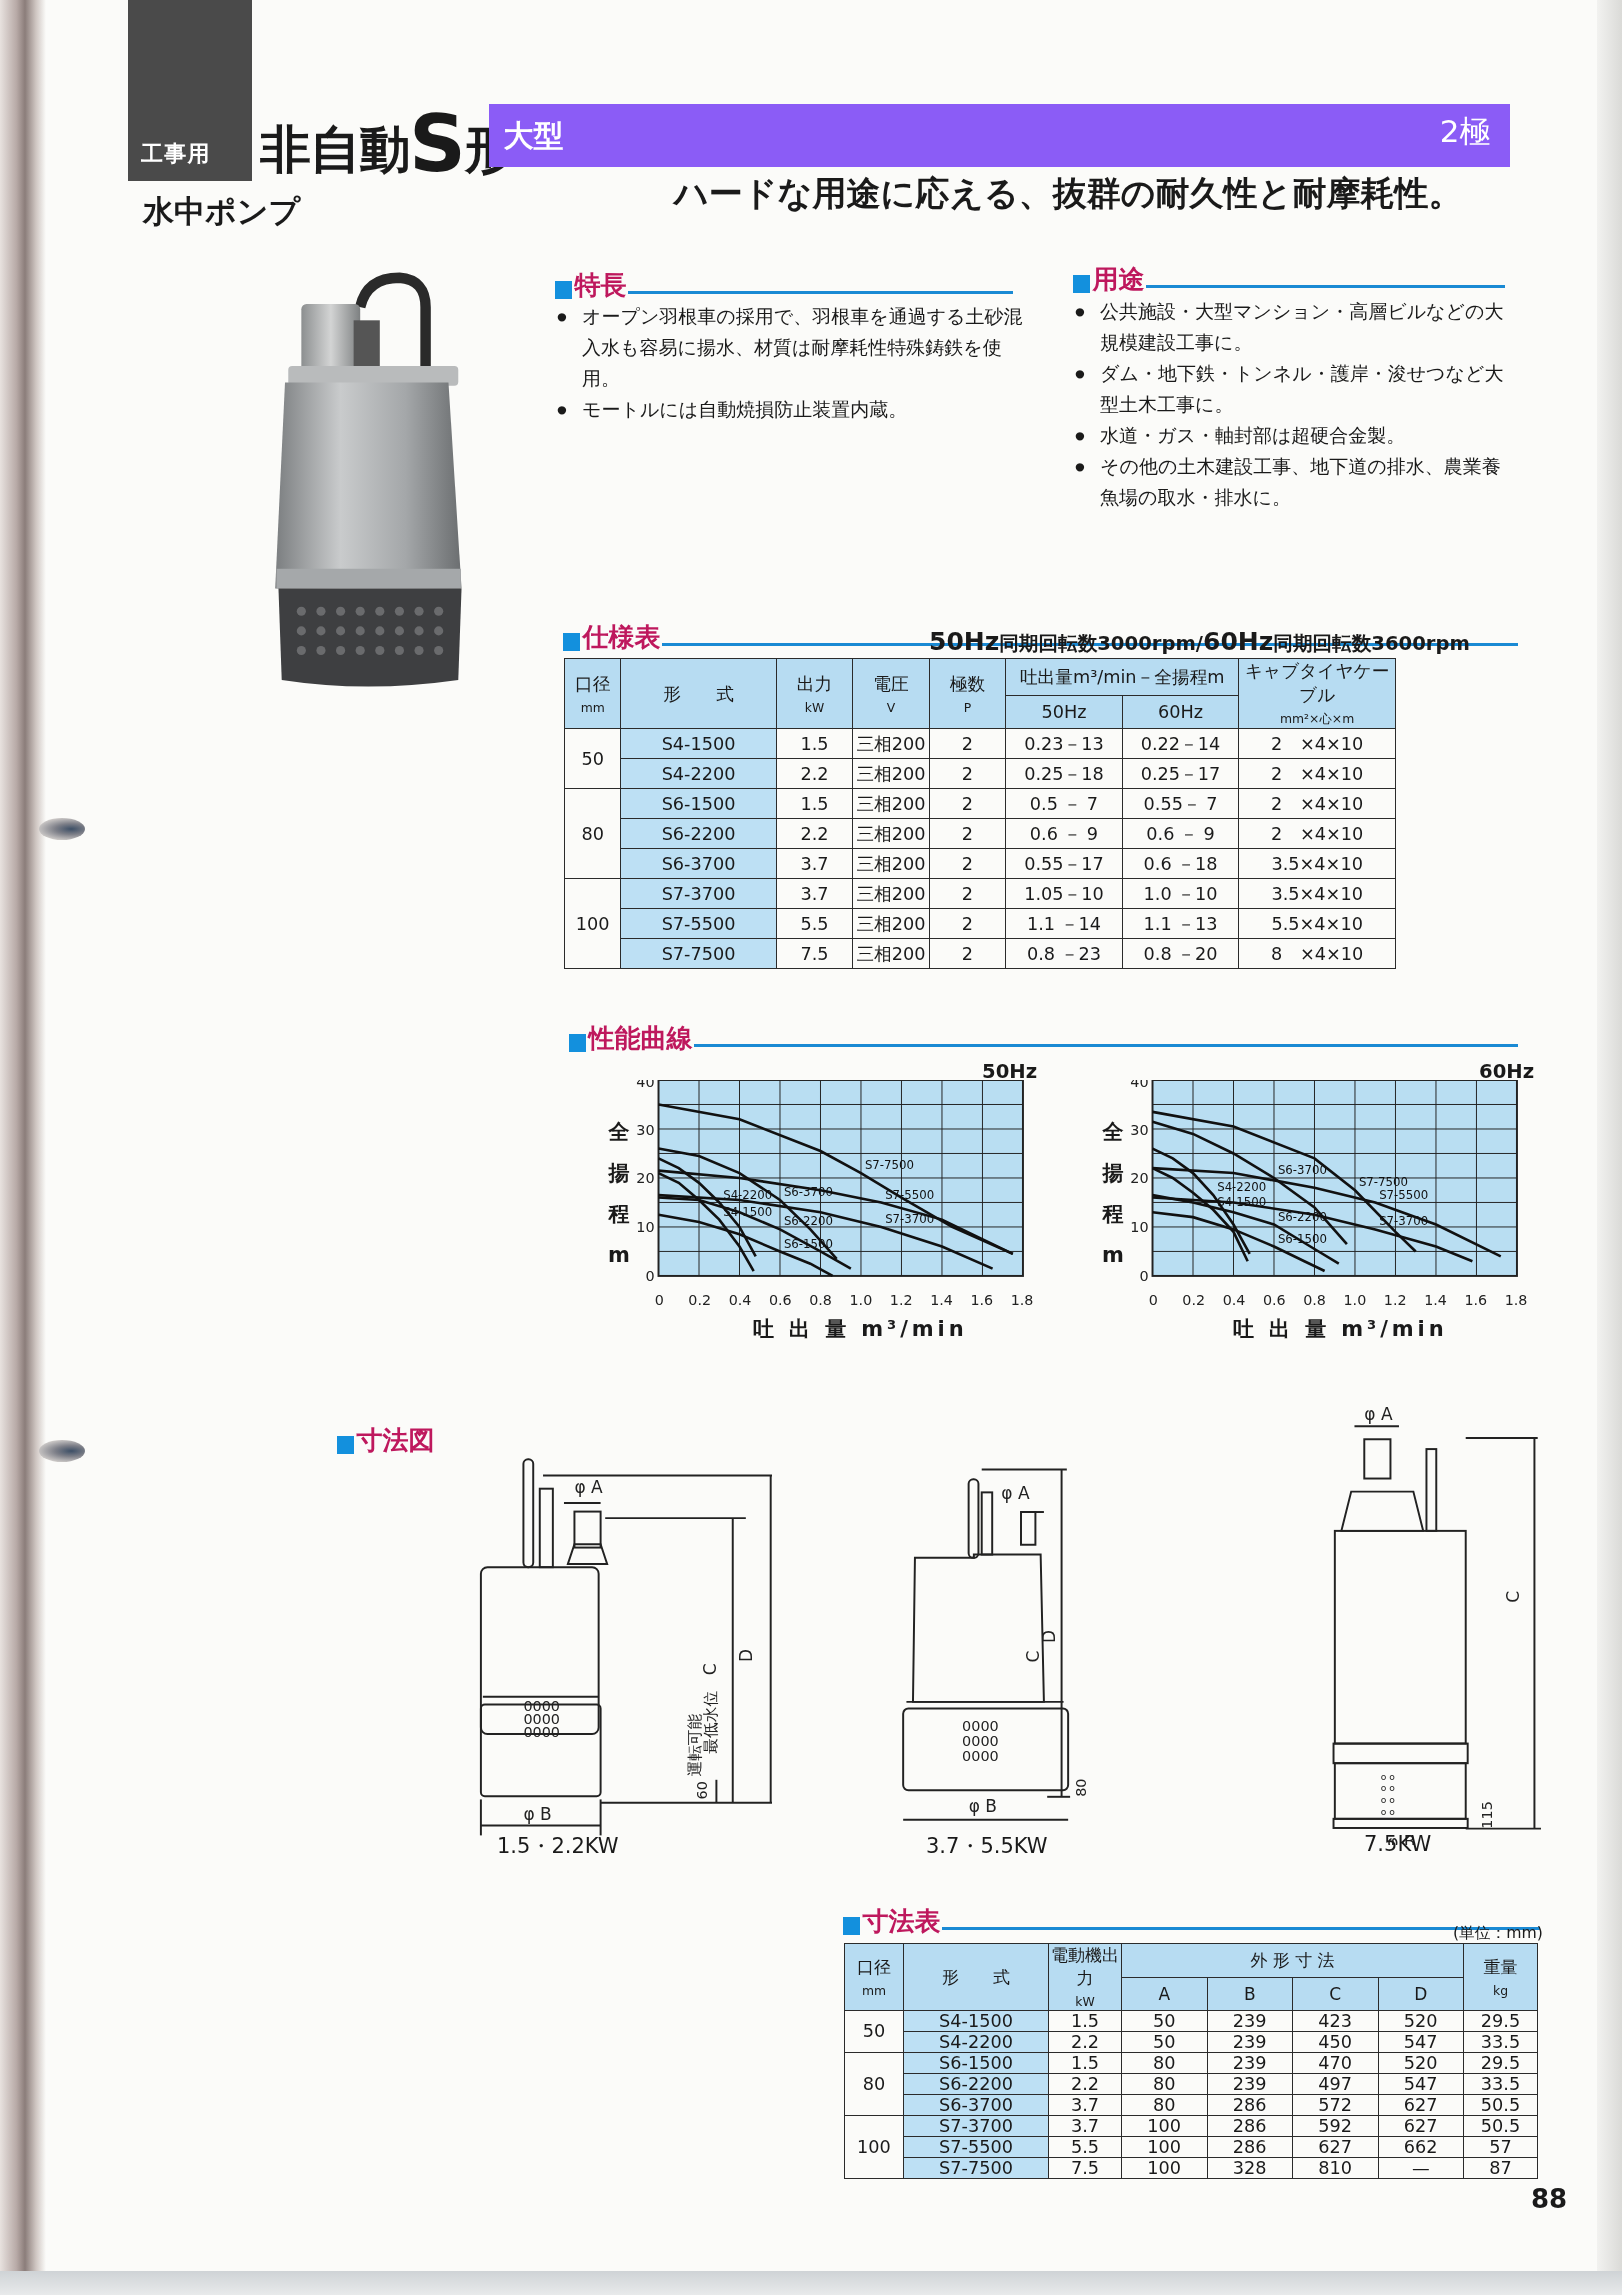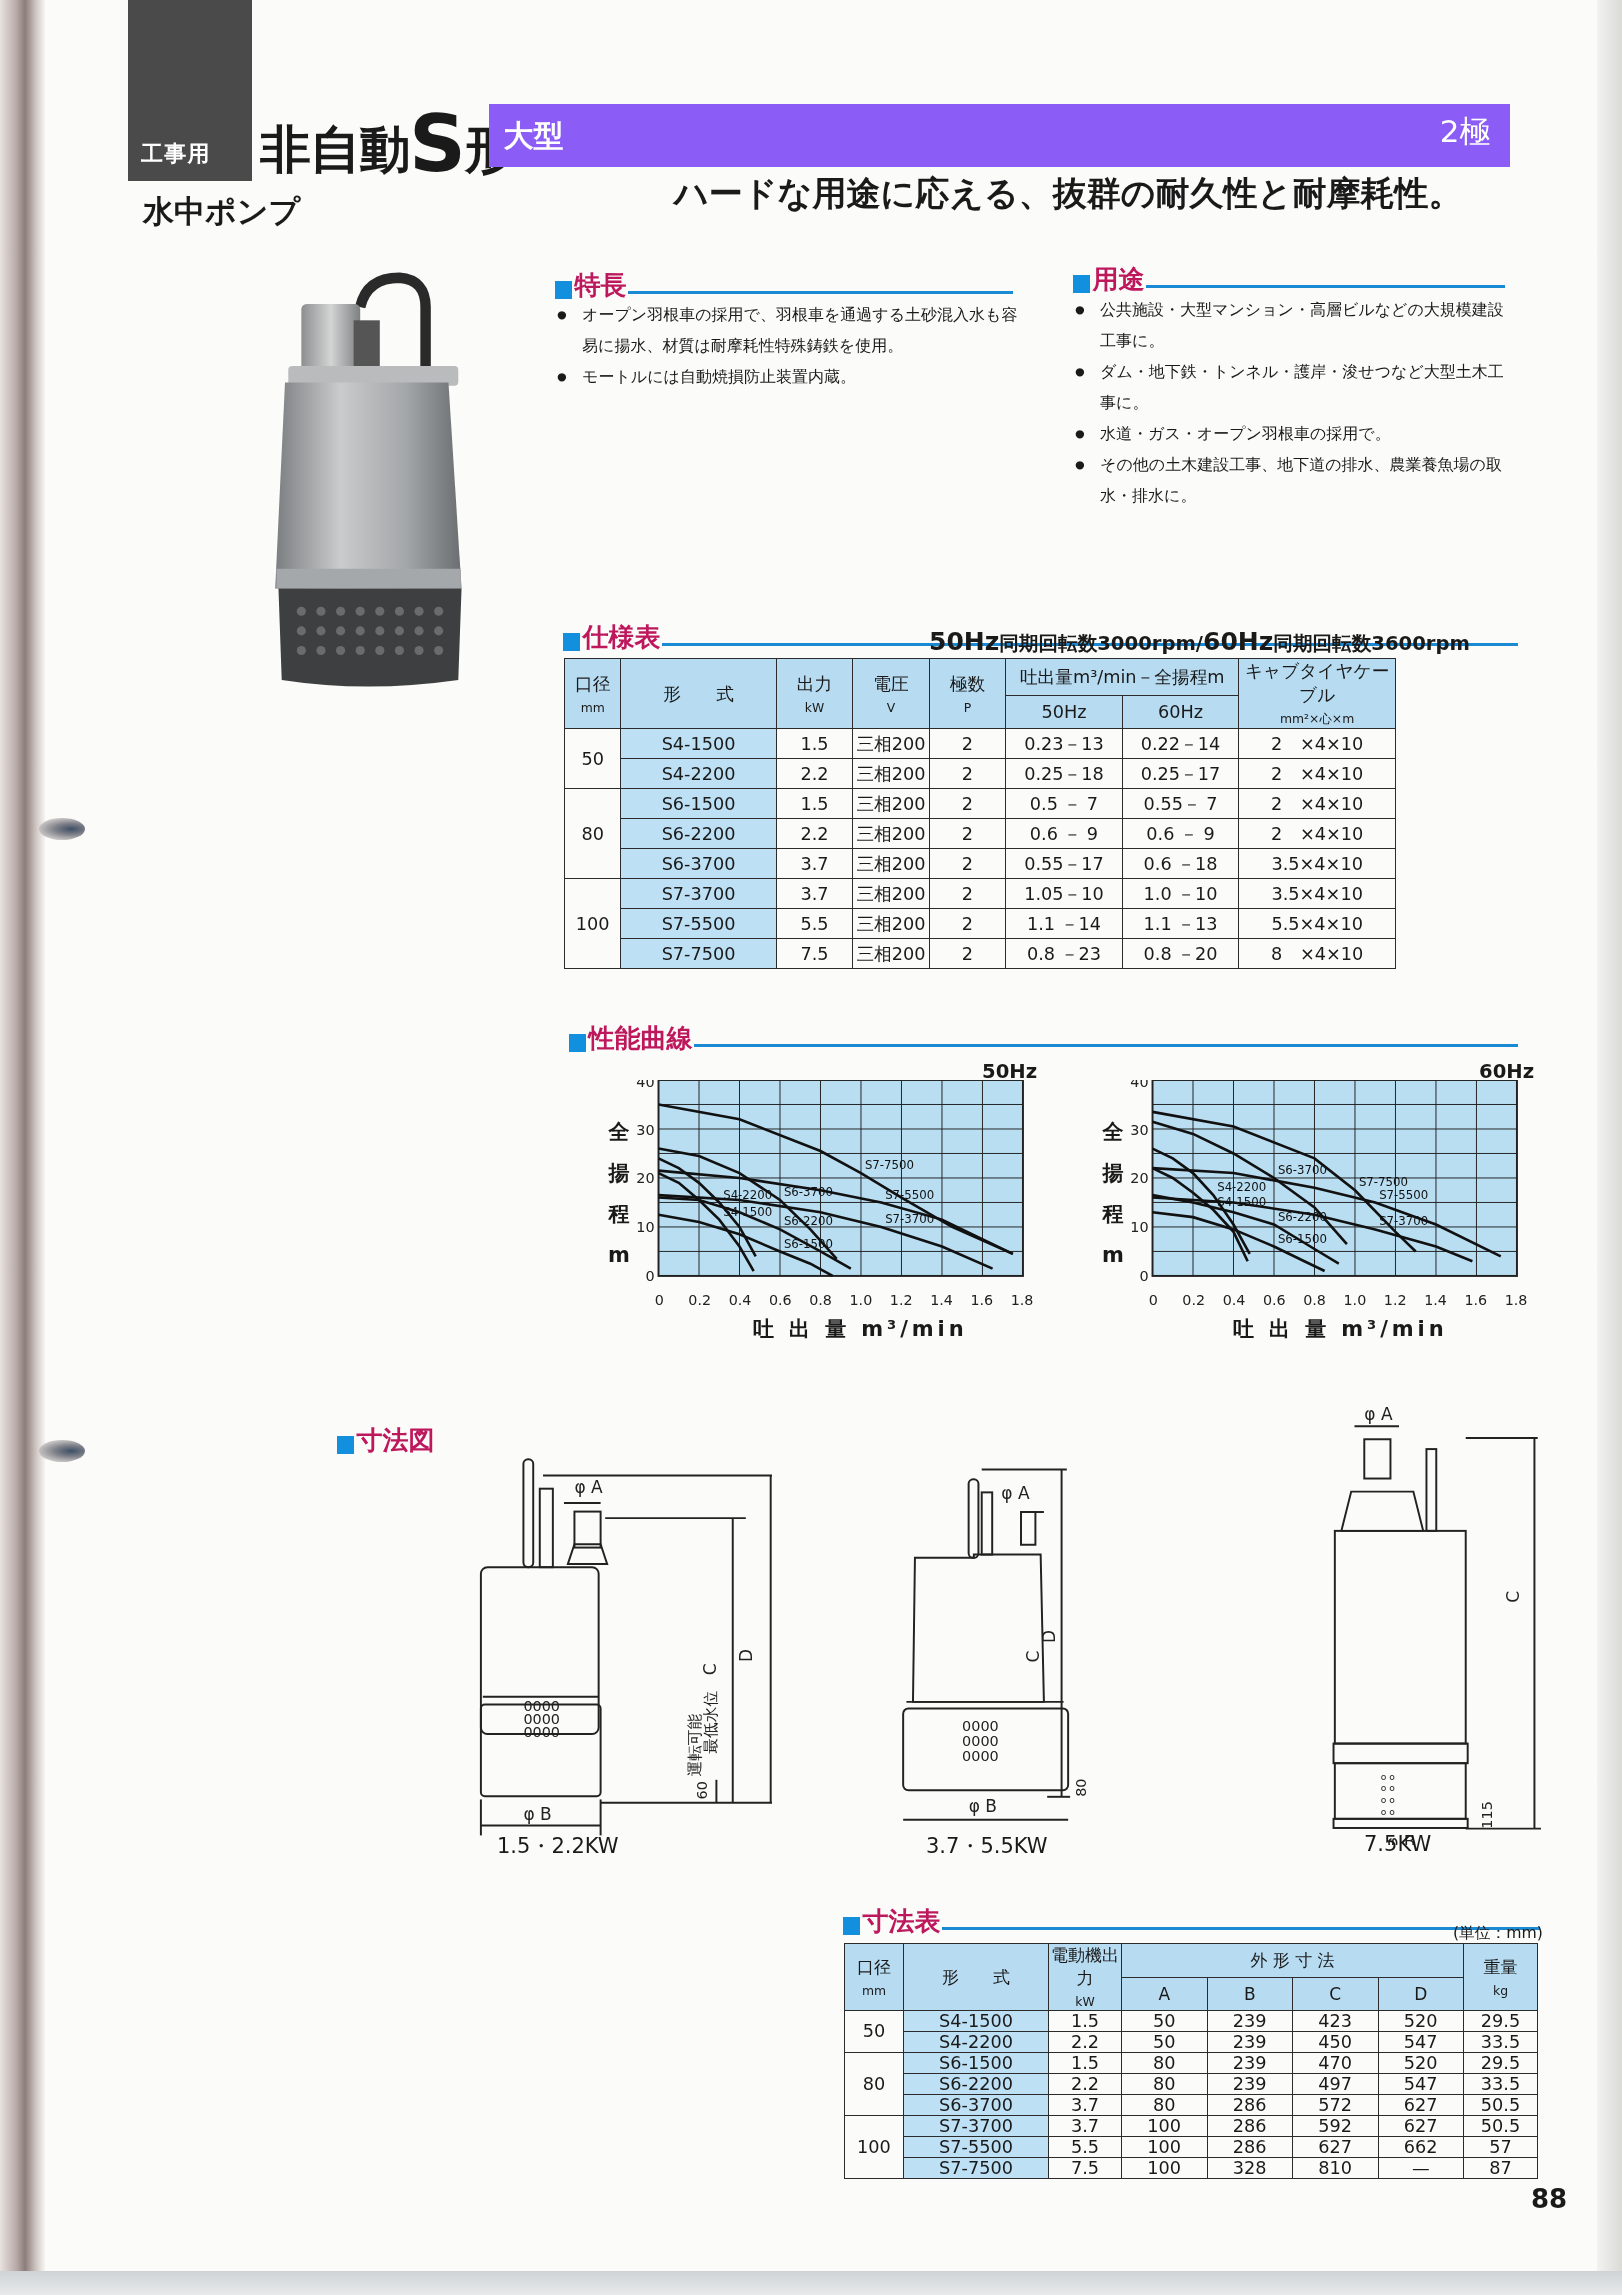--- a/index.html
+++ b/index.html
@@ -21,21 +21,21 @@
   .subtitle{left:143px;top:178px;font-size:31px;font-weight:bold;margin-top:13px;}
   .tagline{left:674px;top:171px;font-size:34px;font-weight:bold;}
   
   .photo{left:262px;top:268px;width:216px;height:425px;}
   
   .sec{display:flex;align-items:flex-end;}
   .sec .sq{width:17px;height:18.3px;background:#1390dd;margin-right:2.6px;margin-bottom:3.9px;}
   .sec .t{color:#be185d;font-size:26px;font-weight:bold;}
   .sec .ln{flex:1;height:2.6px;background:#1a8ad4;margin-bottom:9.2px;margin-left:1.3px;}
   ul.bul{list-style:none;margin:0;padding:0;}
-  ul.bul li{position:relative;padding-left:26px;font-family:Liberation Mono, monospace;font-size:16px;line-height:31px;}
+  ul.bul li{position:relative;padding-left:26px;font-family:Liberation Sans, sans-serif;font-size:19px;line-height:31px;}
   ul.bul li:before{content:"●";position:absolute;left:0;top:0;font-size:19.6px;}
   
   table{border-collapse:collapse;position:absolute;}
   td,th{border:1.6px solid #2b2b2b;text-align:center;font-weight:normal;padding:0;}
   .hd{background:#b7dcf2;}
   .mdl{background:#bde0f4;}
   .spec td{font-size:17.7px;height:29px;}
   .spec th{font-size:17.7px;}
   .dims td{font-size:17.7px;height:20px;line-height:18.3px;}
   .dims th{font-size:17px;}
@@ -130,21 +130,21 @@
 </ul>
 
 <div class="abs sec" style="left:1073px;top:262px;width:432px">
     <div class="sq"></div>
     <div class="t">用途</div>
     <div class="ln"></div>
   </div>
 <ul class="abs bul" style="left:1074px;top:296px;width:445px">
   <li>公共施設・大型マンション・高層ビルなどの大規模建設工事に。</li>
   <li>ダム・地下鉄・トンネル・護岸・浚せつなど大型土木工事に。</li>
-  <li>水道・ガス・オープン羽根車の採用で。</li>
+  <li>水道・ガス・軸封部は超硬合金製。</li>
   <li>その他の土木建設工事、地下道の排水、農業養魚場の取水・排水に。</li>
 </ul>
 
 <div class="abs sec" style="left:563px;top:620px;width:955px">
     <div class="sq"></div>
     <div class="t">仕様表</div>
     <div class="ln"></div>
   </div>
 <div class="abs hz"><b>50Hz</b><span>同期回転数3000rpm/</span><b>60Hz</b><span>同期回転数3600rpm</span></div>
 <table class="spec" style="left:564px;top:658px;width:832px">

